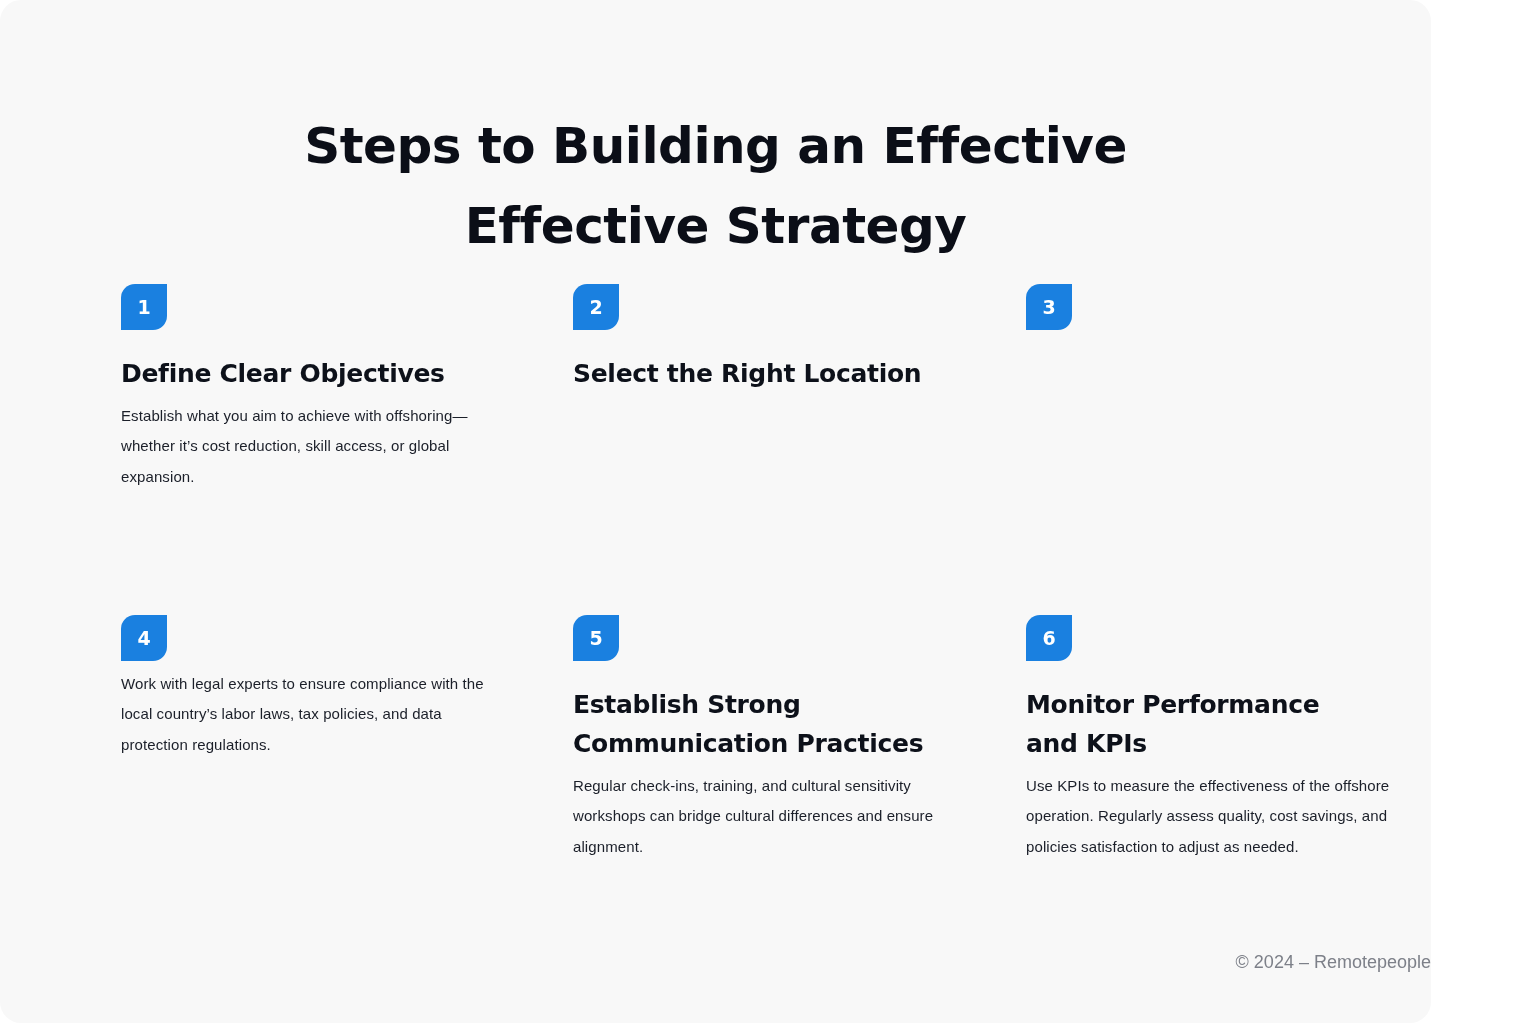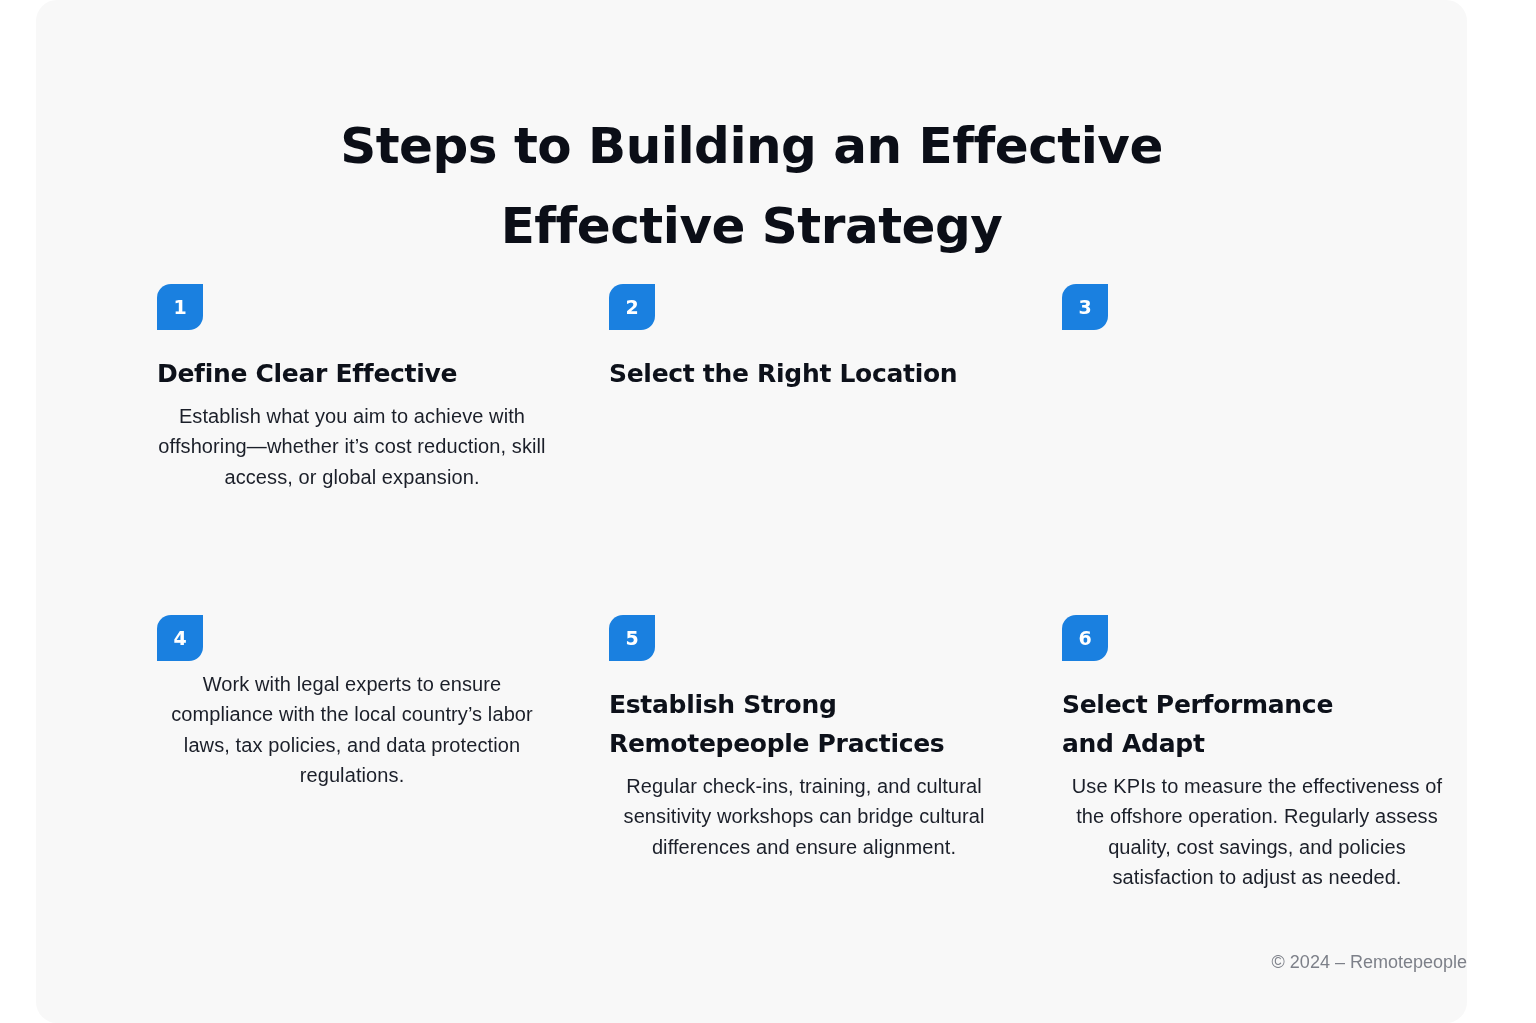--- a/index.html
+++ b/index.html
@@ -12,21 +12,20 @@
     }
     .canvas {
       position: absolute;
       left: 0; top: 0;
       width: 1431px;
       height: 1023px;
       background: #f8f8f8;
       border-radius: 21px;
       font-family: "DejaVu Sans", "Liberation Sans", sans-serif;
       color: #0d111a;
-      margin-left: 36px;
     }
     .title {
       position: absolute;
       left: 0; right: 0;
       top: 72px;
       text-align: center;
       font-size: 50px;
       font-weight: bold;
       line-height: 80px;
       letter-spacing: -0.5px;
@@ -59,26 +58,25 @@
     .step-title {
       margin-top: 24px;
       font-size: 25px;
       font-weight: bold;
       line-height: 39px;
       color: #0d111a;
       letter-spacing: -0.3px;
     }
     .step-desc {
       margin-top: 8px;
-      font-size: 20px;
+      font-size: 15px;
       line-height: 30.3px;
       color: #1b1f29;
       font-family: "Liberation Sans", sans-serif;
       letter-spacing: 0.1px;
-      text-align: center;
     }
     .footer {
       position: absolute;
       left: 0; right: 0;
       top: 952px;
       text-align: right;
       font-size: 18px;
       color: #7d8089;
       font-family: "Liberation Sans", sans-serif;
     }
@@ -92,21 +90,21 @@
     <span>Steps to Building an Effective</span>
     <span>Effective Strategy</span>
   </h1>
 
   <div class="grid">
 
     <div class="step" style="left:0; top:0;">
       <div class="badge">
         <span>1</span>
       </div>
-      <div class="step-title">Define Clear Effective</div>
+      <div class="step-title">Define Clear Objectives</div>
       <div class="step-desc">Establish what you aim to achieve with offshoring—whether it’s cost reduction, skill access, or global expansion.</div>
     </div>
 
     <div class="step" style="left:452px; top:0;">
       <div class="badge">
         <span>2</span>
       </div>
       <div class="step-title">Select the Right Location</div>
     </div>
 
@@ -120,29 +118,29 @@
       <div class="badge">
         <span>4</span>
       </div>
       <div class="step-desc">Work with legal experts to ensure compliance with the local country’s labor laws, tax policies, and data protection regulations.</div>
     </div>
 
     <div class="step" style="left:452px; top:331px;">
       <div class="badge">
         <span>5</span>
       </div>
-      <div class="step-title">Establish Strong Remotepeople Practices</div>
+      <div class="step-title">Establish Strong Communication Practices</div>
       <div class="step-desc">Regular check-ins, training, and cultural sensitivity workshops can bridge cultural differences and ensure alignment.</div>
     </div>
 
     <div class="step" style="left:905px; top:331px;">
       <div class="badge">
         <span>6</span>
       </div>
-      <div class="step-title" style="width:320px;">Select Performance and Adapt</div>
+      <div class="step-title" style="width:320px;">Monitor Performance and KPIs</div>
       <div class="step-desc">Use KPIs to measure the effectiveness of the offshore operation. Regularly assess quality, cost savings, and policies satisfaction to adjust as needed.</div>
     </div>
 
   </div>
 
   <div class="footer">© 2024 – Remotepeople</div>
 
 </div>
 
 </body></html>

